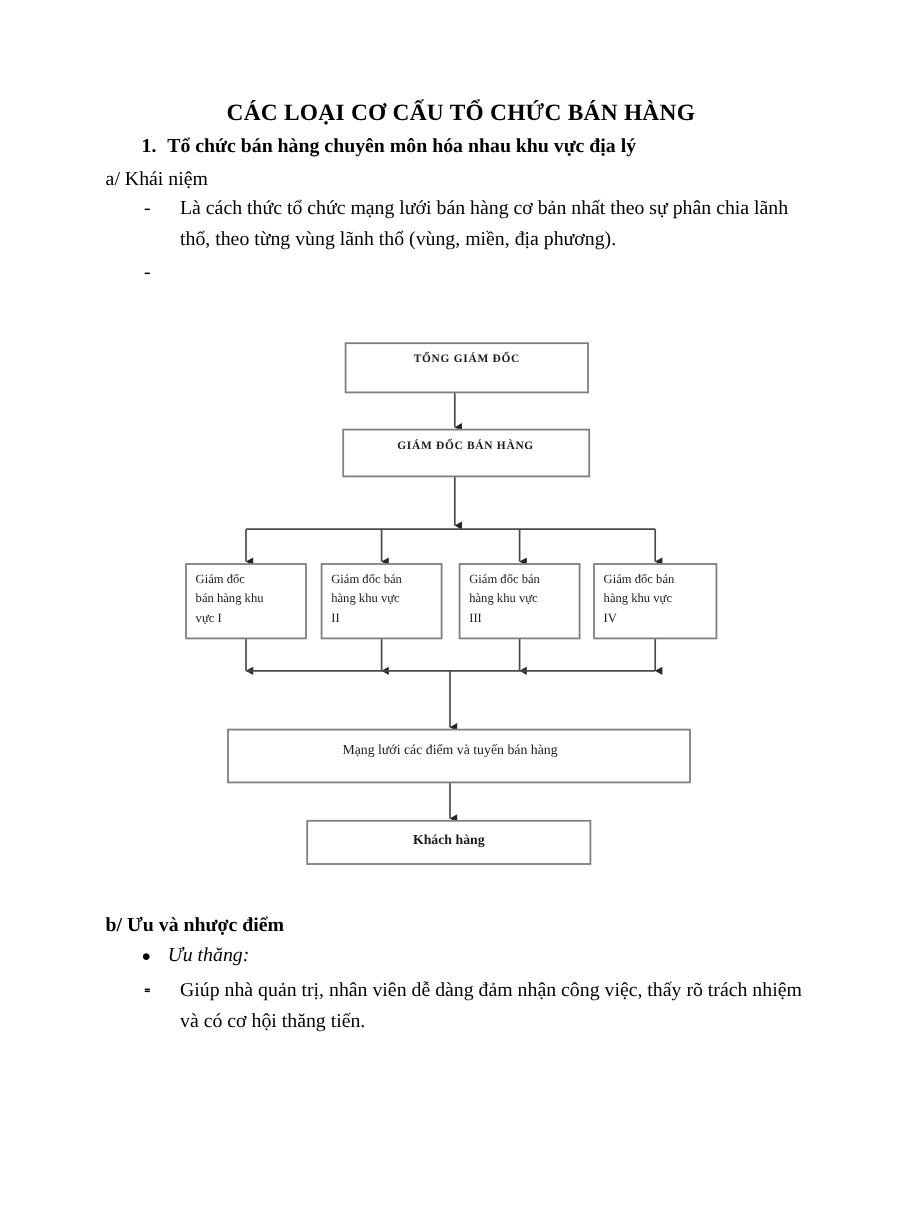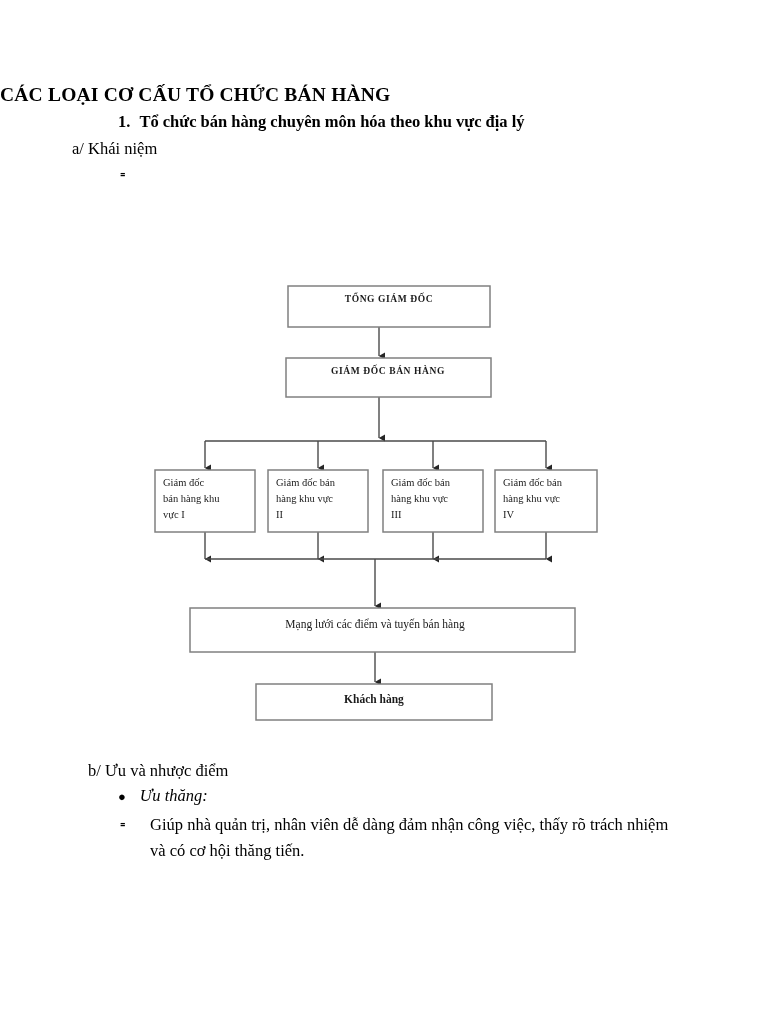--- a/index.html
+++ b/index.html
@@ -20,41 +20,42 @@
     inset: 0;
     background: #fff;
   }
 
   
   .doc-title {
     position: absolute;
     top: 84px;
     left: 0;
     width: 768px;
+    text-align: center;
     font-size: 19.5px;
     font-weight: bold;
     letter-spacing: 0.2px;
   }
 
   
   .heading-1 {
     position: absolute;
     top: 112px;
     left: 118px;
     font-size: 16.5px;
     font-weight: bold;
     display: flex;
     gap: 9px;
   }
 
   
   .sec-label-a {
     position: absolute;
     top: 139px;
-    left: 72px;
+    left: 88px;
     font-size: 16.5px;
   }
 
   
   .list-top {
     position: absolute;
     top: 160px;
     left: 118px;
     width: 560px;
   }
@@ -101,20 +102,21 @@
     font-size: 11.5px;
     font-weight: bold;
   }
 
   
   .sec-label-b {
     position: absolute;
     top: 761px;
     left: 88px;
     font-size: 16.5px;
+    font-weight: bold;
   }
 
   
   .bullet-item {
     position: absolute;
     top: 786px;
     left: 118px;
     font-size: 16.5px;
     font-style: italic;
     display: flex;
@@ -137,28 +139,29 @@
 </style>
 </head>
 <body>
 
 <div class="page">
 
   <div class="doc-title">CÁC LOẠI CƠ CẤU TỔ CHỨC BÁN HÀNG</div>
 
   <div class="heading-1">
     <span>1.</span>
-    <span>Tổ chức bán hàng chuyên môn hóa theo khu vực địa lý</span>
+    <span>Tổ chức bán hàng chuyên môn hóa nhau khu vực địa lý</span>
   </div>
 
   <div class="sec-label-a">a/ Khái niệm</div>
 
   <div class="list-top">
     <div class="dash-item">
       <span class="marker">-</span>
+      <span>Là cách thức tổ chức mạng lưới bán hàng cơ bản nhất theo sự phân chia lãnh thổ, theo từng vùng lãnh thổ (vùng, miền, địa phương).</span>
     </div>
     <div class="dash-item">
       <span class="marker">-</span>
     </div>
   </div>
 
   <div class="flowchart">
     <svg width="768" height="460" viewBox="0 0 768 460" xmlns="http://www.w3.org/2000/svg">
       <defs>
         <marker id="arrowDown" markerWidth="8" markerHeight="7" refX="4" refY="6.4" orient="auto" markerUnits="userSpaceOnUse">

